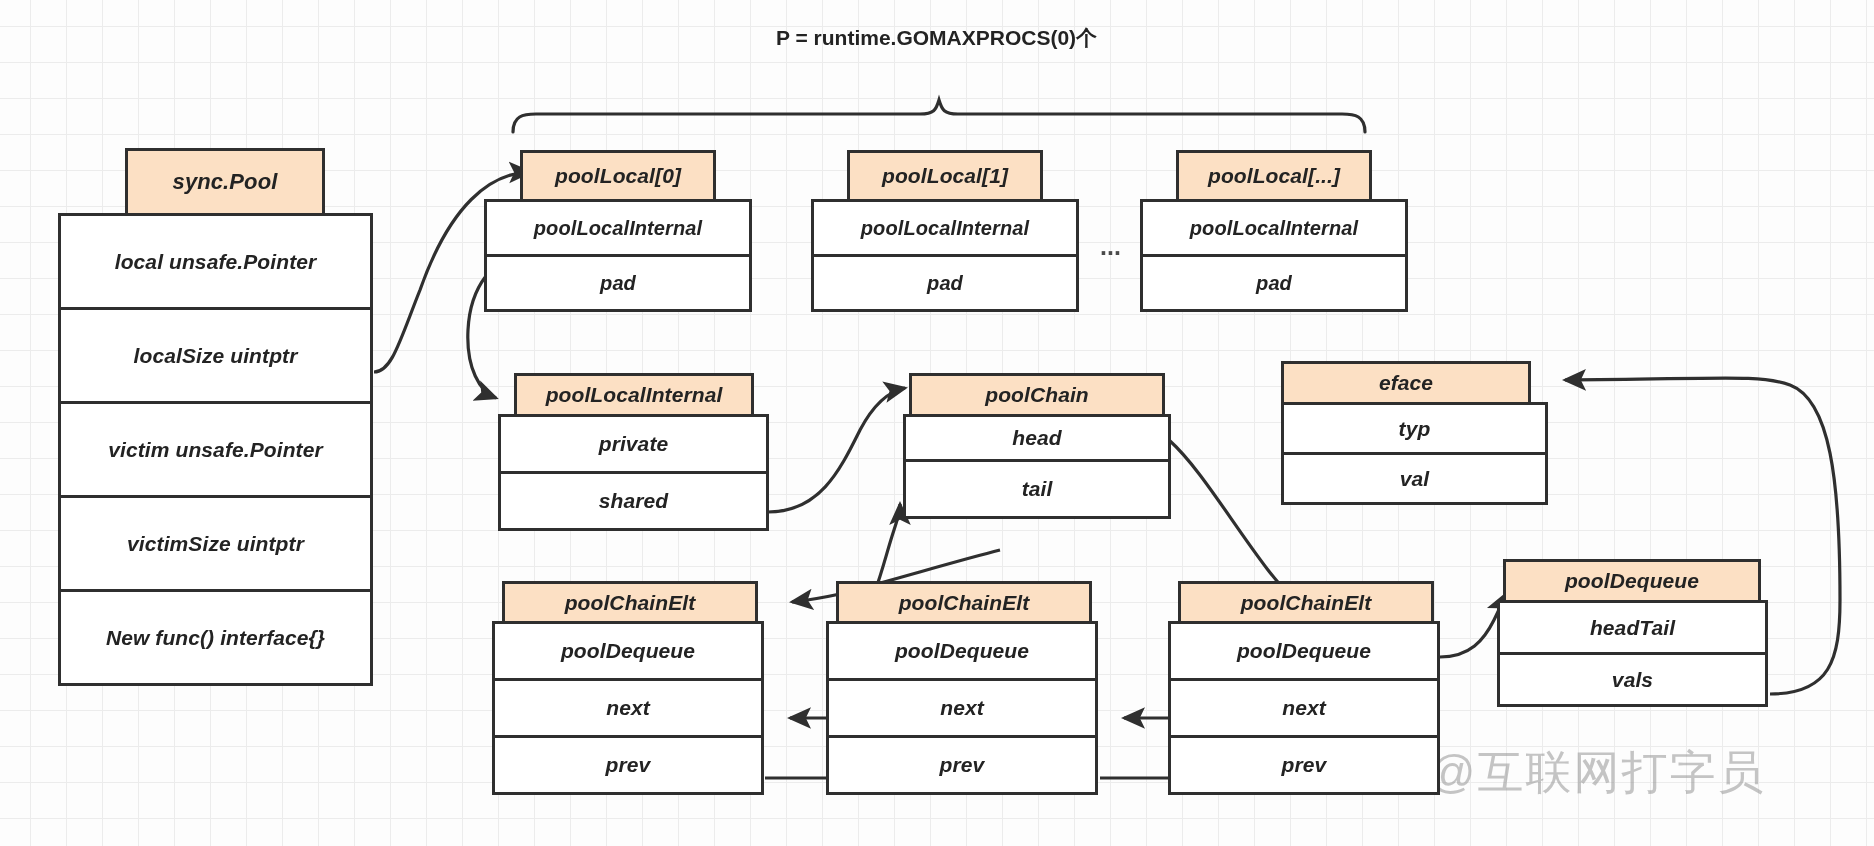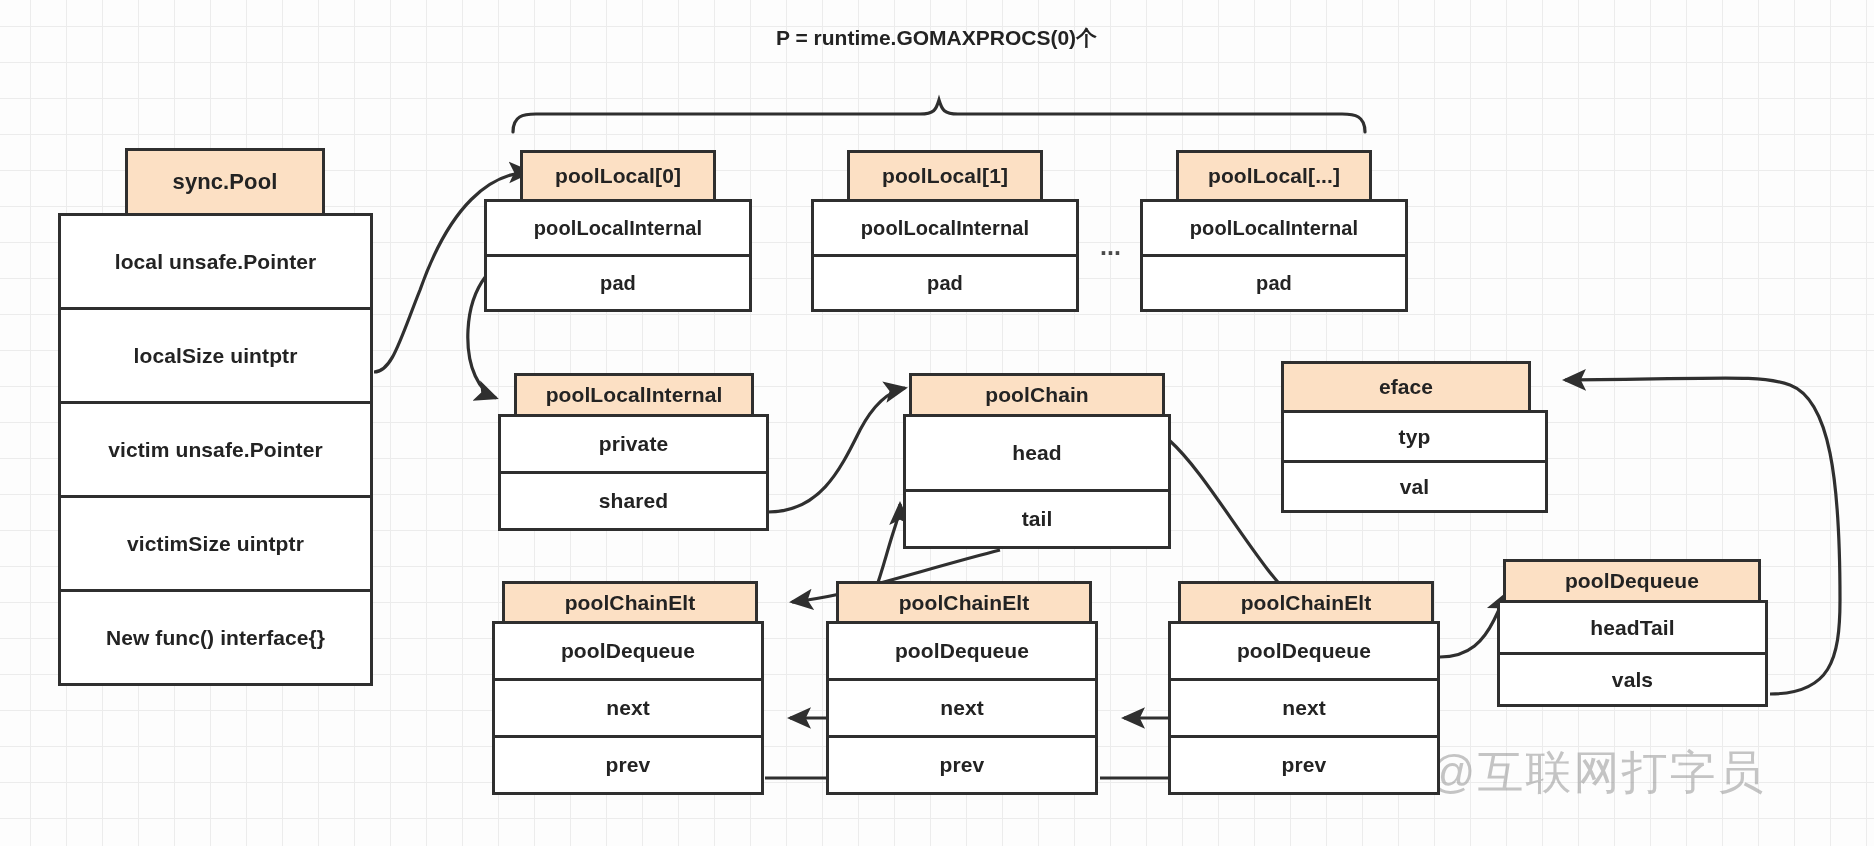--- a/index.html
+++ b/index.html
@@ -25,20 +25,21 @@
   #edges {
     position: absolute;
     left: 0; top: 0;
     width: 1874px;
     height: 846px;
     pointer-events: none;
   }
   .struct {
     position: absolute;
     box-sizing: border-box;
+    font-style: italic;
   }
   .srow {
     box-sizing: border-box;
     border: 3px solid #2f2f2f;
     background: #ffffff;
     color: #232323;
     font-weight: bold;
     display: flex;
     align-items: center;
     justify-content: center;
@@ -152,26 +153,26 @@
   </div>
 
   <div class="struct" style="left:498px; top:373px; width:271px;">
     <div class="srow shead" style="height:44px; font-size:21px; width:240px; margin-left:16px;">poolLocalInternal</div>
     <div class="srow sbody" style="height:60px; font-size:21px;">private</div>
     <div class="srow sbody" style="height:60px; font-size:21px;">shared</div>
   </div>
 
   <div class="struct" style="left:903px; top:373px; width:268px;">
     <div class="srow shead" style="height:44px; font-size:21px; width:256px; margin-left:6px;">poolChain</div>
-    <div class="srow sbody" style="height:78px; font-size:21px;">head</div>
+    <div class="srow sbody" style="height:48px; font-size:21px;">head</div>
     <div class="srow sbody" style="height:60px; font-size:21px;">tail</div>
   </div>
 
   <div class="struct" style="left:1281px; top:361px; width:267px;">
-    <div class="srow shead" style="height:52px; font-size:21px; width:250px; margin-left:0px;">eface</div>
+    <div class="srow shead" style="height:44px; font-size:21px; width:250px; margin-left:0px;">eface</div>
     <div class="srow sbody" style="height:53px; font-size:21px;text-align:right;">typ</div>
     <div class="srow sbody" style="height:53px; font-size:21px;">val</div>
   </div>
 
   <div class="struct" style="left:1497px; top:559px; width:271px;">
     <div class="srow shead" style="height:44px; font-size:21px; width:258px; margin-left:6px;">poolDequeue</div>
     <div class="srow sbody" style="height:55px; font-size:21px;">headTail</div>
     <div class="srow sbody" style="height:55px; font-size:21px;">vals</div>
   </div>
 

